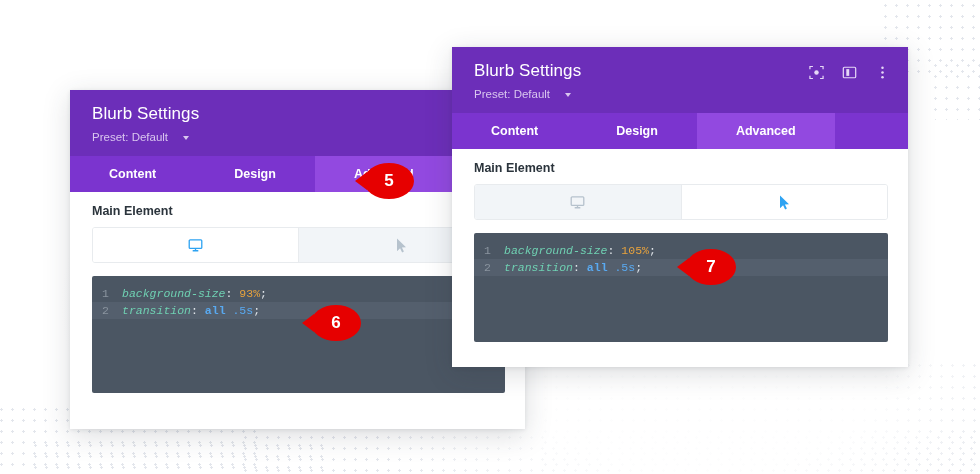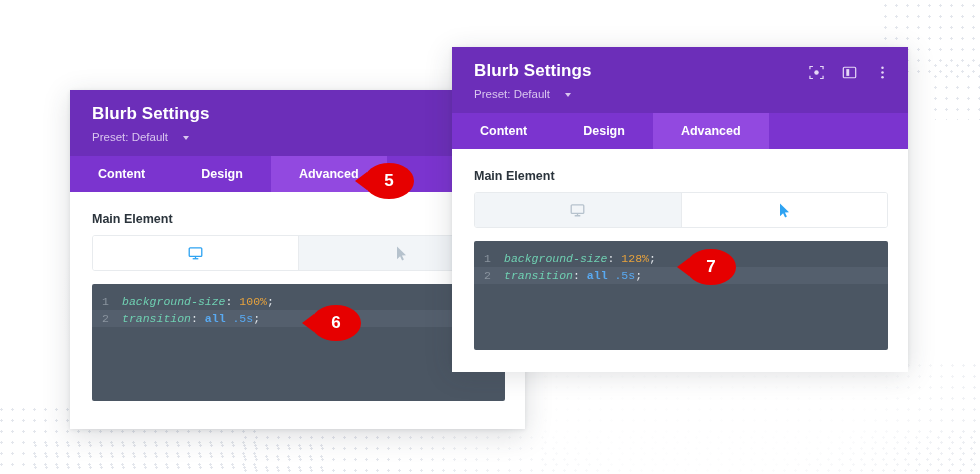--- a/index.html
+++ b/index.html
@@ -64,21 +64,21 @@
     background: #6c2eb9;
     padding: 14px 18px 11px 22px;
     position: relative;
     display: flex;
     align-items: flex-start;
     justify-content: space-between;
   }
   .panel-title {
     color: #ffffff;
     font-size: 17px;
-    font-weight: bold;
+    font-weight: normal;
     letter-spacing: 0.1px;
     line-height: 20px;
     margin: 0 0 3px 0;
   }
   .panel-preset {
     color: #d9c6ef;
     font-size: 11.5px;
     line-height: 14px;
     display: inline-flex;
     align-items: center;
@@ -108,34 +108,34 @@
   
   .tabbar {
     background: #7b34cf;
     display: flex;
     height: 36px;
   }
   .tab {
     display: flex;
     align-items: center;
     justify-content: center;
-    padding: 0 28px;
+    padding: 0 39px;
     color: #ffffff;
     font-size: 12.5px;
     font-weight: bold;
     height: 100%;
     white-space: nowrap;
   }
   .tab.active {
     background: #9249e0;
   }
 
   
   .panel-body {
-    padding: 20px 20px 22px 22px;
+    padding: 12px 20px 22px 22px;
     background: #ffffff;
   }
   .section-label {
     font-size: 12.5px;
     font-weight: bold;
     color: #2b343c;
     margin-bottom: 9px;
   }
 
   
@@ -298,21 +298,21 @@
           <svg viewBox="0 0 11 15" fill="currentColor">
             <path d="M1 0.6 L1 13.2 L4.1 10.2 L6.1 14.4 L7.9 13.5 L5.9 9.5 L10 9.3 Z"></path>
           </svg>
         </span>
       </div>
     </div>
 
     <div class="code-editor">
       <div class="code-line">
         <span class="ln">1</span>
-        <span class="code-text"><span class="tok-prop">background-size</span><span class="tok-punct">: </span><span class="tok-num">100%</span><span class="tok-punct">;</span></span>
+        <span class="code-text"><span class="tok-prop">background-size</span><span class="tok-punct">: </span><span class="tok-num">93%</span><span class="tok-punct">;</span></span>
       </div>
       <div class="code-line hl">
         <span class="ln">2</span>
         <span class="code-text"><span class="tok-prop">transition</span><span class="tok-punct">: </span><span class="tok-kw">all</span><span class="tok-punct"> </span><span class="tok-val">.5s</span><span class="tok-punct">;</span></span>
       </div>
     </div>
   </div>
 </div>
 
 <div class="badge" style="left:364px; top:163px;">
@@ -388,21 +388,21 @@
           <svg viewBox="0 0 11 15" fill="currentColor">
             <path d="M1 0.6 L1 13.2 L4.1 10.2 L6.1 14.4 L7.9 13.5 L5.9 9.5 L10 9.3 Z"></path>
           </svg>
         </span>
       </div>
     </div>
 
     <div class="code-editor">
       <div class="code-line">
         <span class="ln">1</span>
-        <span class="code-text"><span class="tok-prop">background-size</span><span class="tok-punct">: </span><span class="tok-num">128%</span><span class="tok-punct">;</span></span>
+        <span class="code-text"><span class="tok-prop">background-size</span><span class="tok-punct">: </span><span class="tok-num">105%</span><span class="tok-punct">;</span></span>
       </div>
       <div class="code-line hl">
         <span class="ln">2</span>
         <span class="code-text"><span class="tok-prop">transition</span><span class="tok-punct">: </span><span class="tok-kw">all</span><span class="tok-punct"> </span><span class="tok-val">.5s</span><span class="tok-punct">;</span></span>
       </div>
     </div>
   </div>
 </div>
 
 <div class="badge" style="left:686px; top:249px; z-index:50;">

